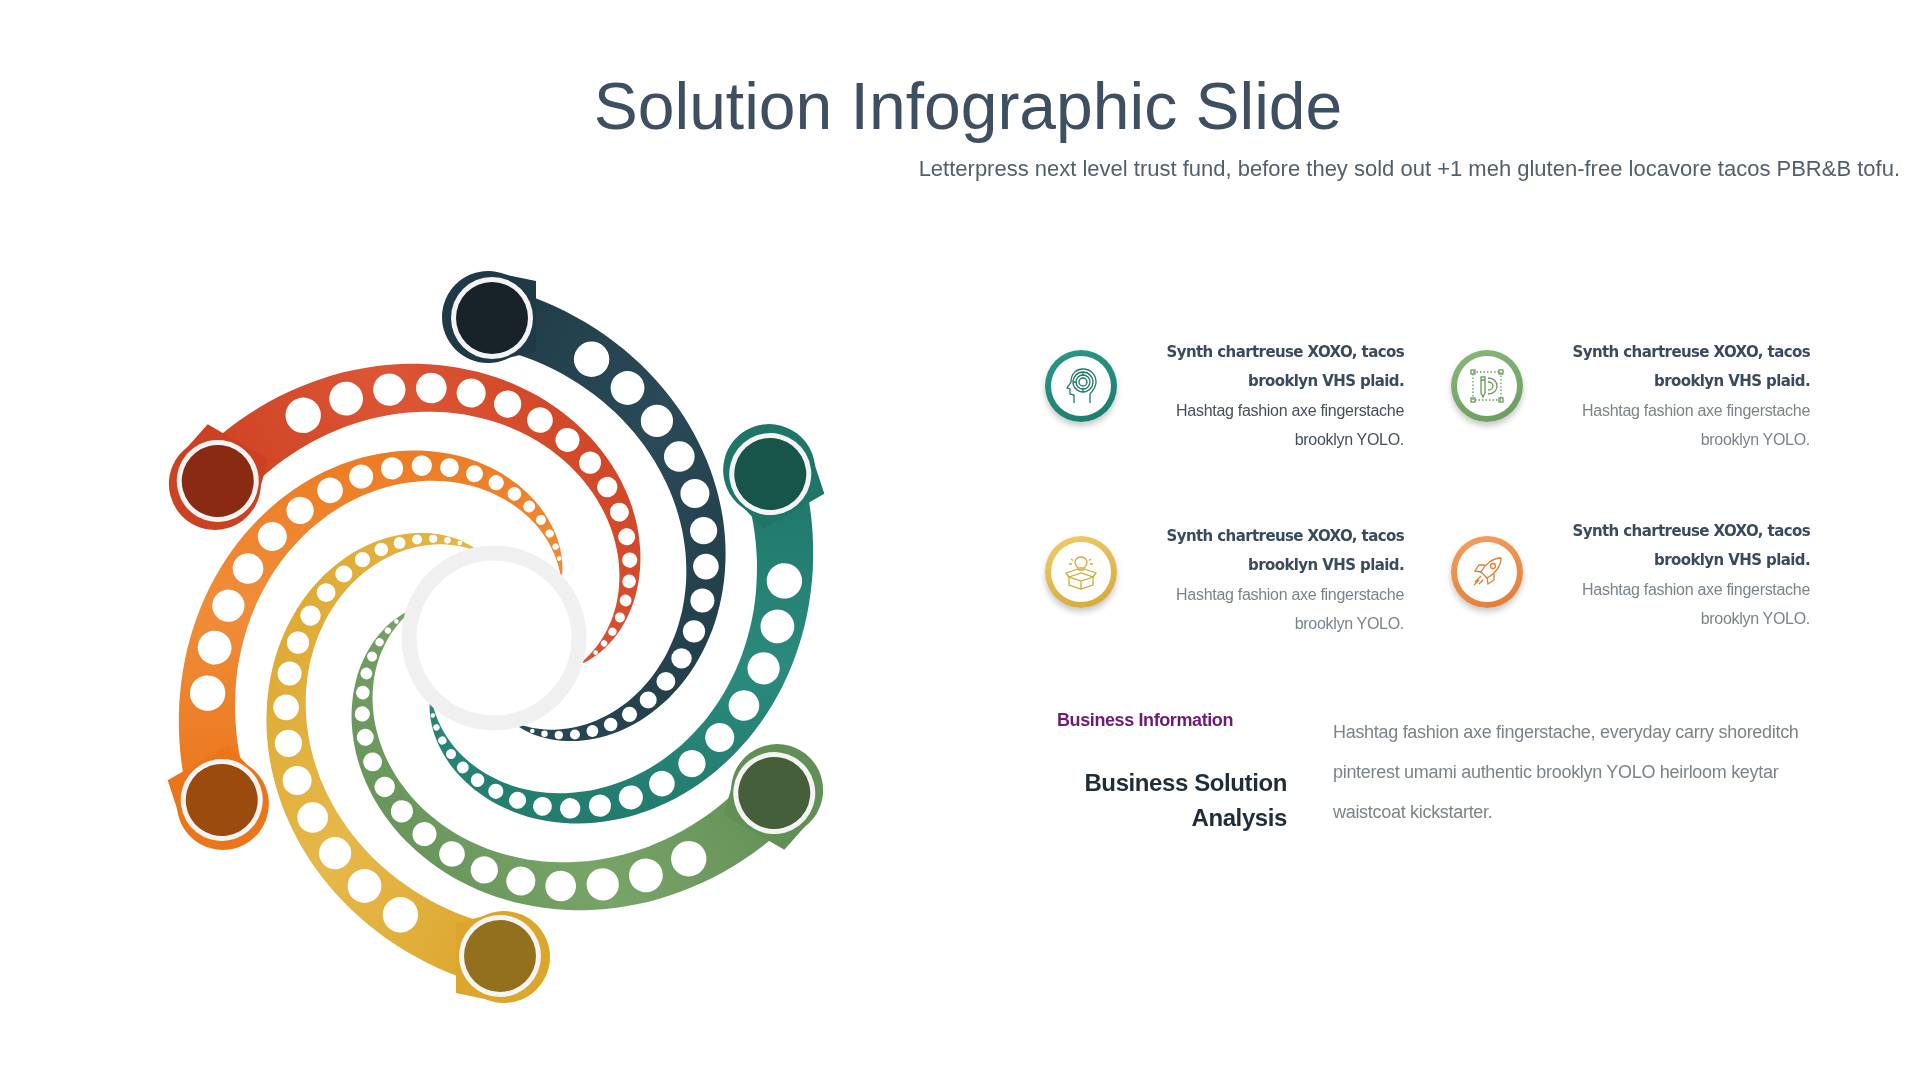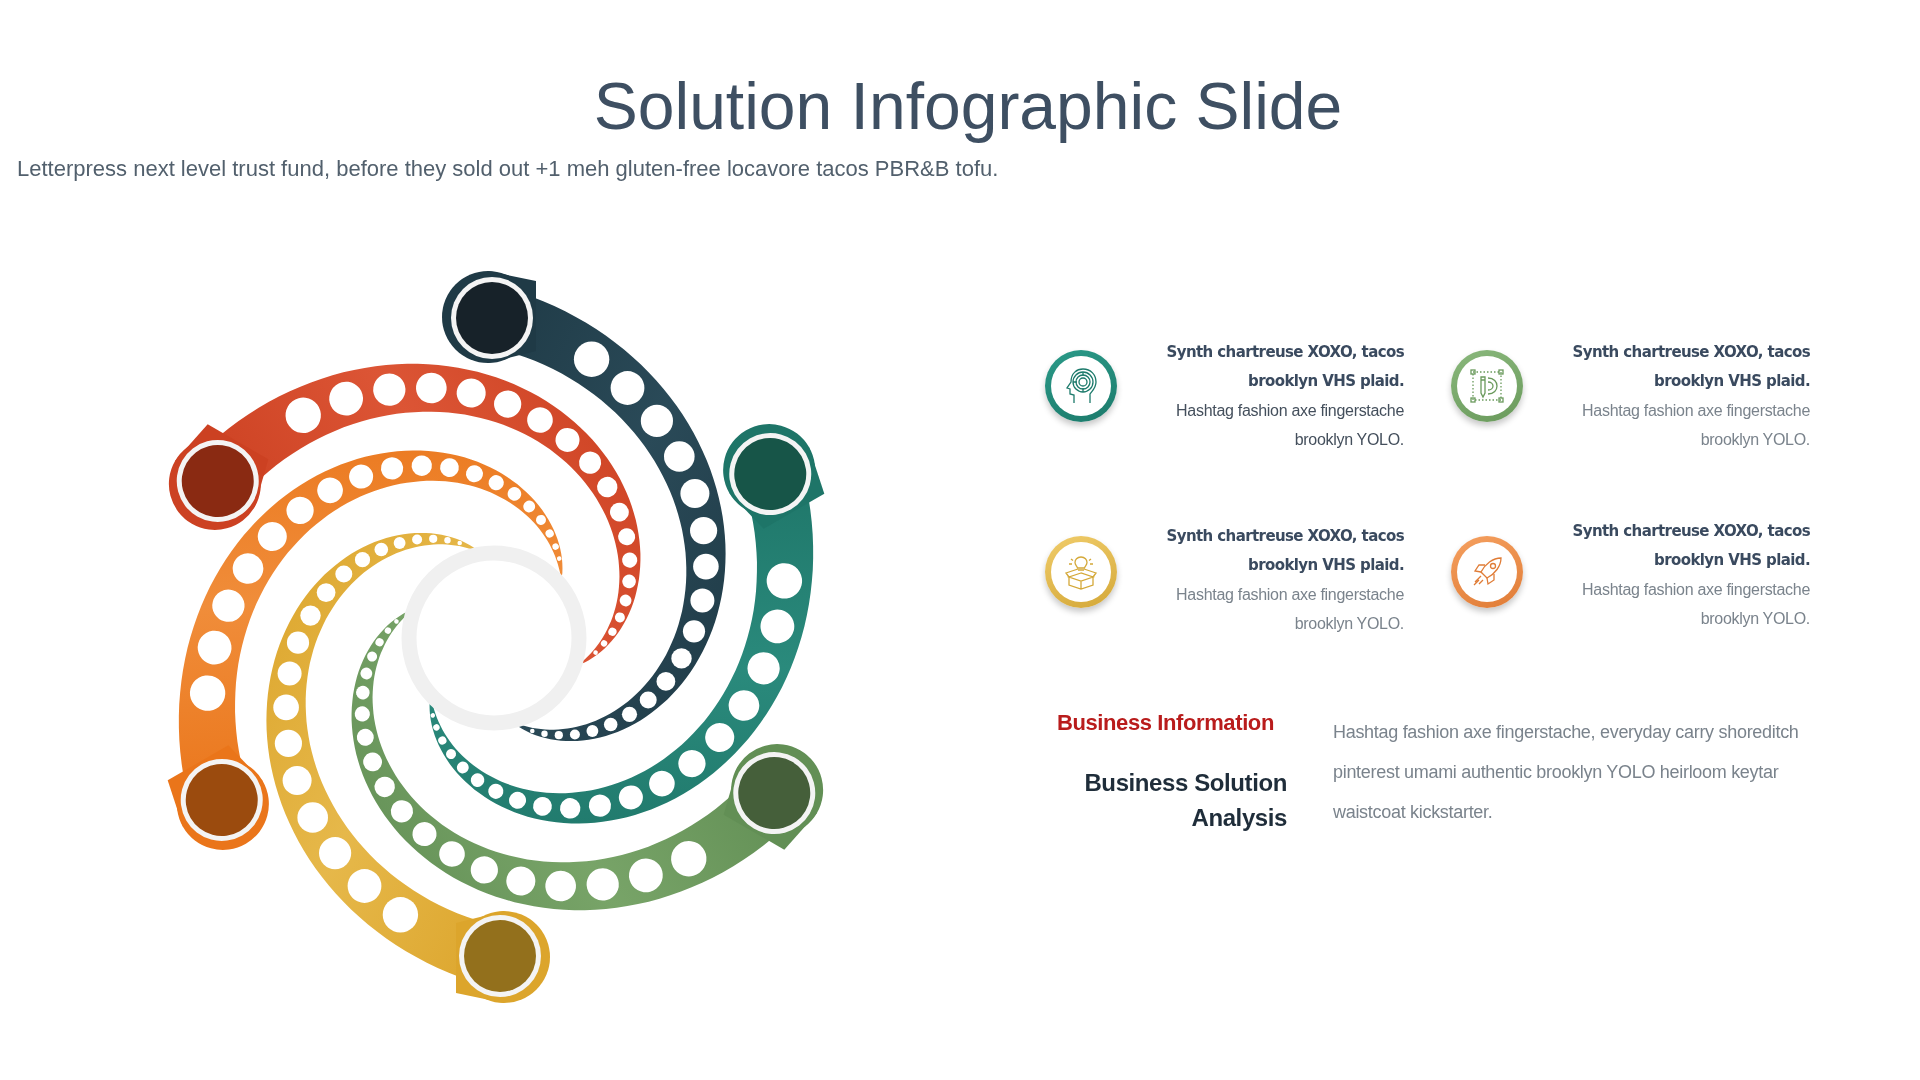--- a/index.html
+++ b/index.html
@@ -6,21 +6,21 @@
   body {
     width: 1920px; height: 1080px; overflow: hidden; background: #ffffff;
     font-family: "Liberation Sans", "DejaVu Sans", sans-serif; position: relative;
   }
   .title {
     position: absolute; left: 0; width: 1920px; top: 66px; text-align: center;
     font-family: "Liberation Sans", sans-serif; font-weight: 400; font-size: 66px;
     color: #3e4f62; letter-spacing: 0px; line-height: 80px; padding-left: 8px;
   }
   .subtitle {
-    position: absolute; left: 17px; width: 1900px; top: 154px; text-align: left;
+    position: absolute; left: 0; width: 1900px; top: 154px; text-align: right;
     font-size: 22px; color: #52606d; line-height: 30px;
   }
   .spiral {
     position: absolute; left: 120px; top: 250px; width: 760px; height: 790px;
   }
   .card { position: absolute; width: 360px; height: 110px; }
   .icon-ring {
     position: absolute; left: 0; top: 0; width: 72px; height: 72px; border-radius: 50%;
     box-shadow: 0 4px 6px rgba(0,0,0,0.22);
     display: flex; align-items: center; justify-content: center;
@@ -30,22 +30,22 @@
     display: flex; align-items: center; justify-content: center;
   }
   .card-text { position: absolute; left: 99px; top: 0; width: 260px; text-align: right; }
   .card-title {
     font-weight: 700; font-size: 15px; line-height: 29px; color: #3a4a5f;
     font-family: "DejaVu Sans", sans-serif; letter-spacing: -0.6px;
   }
   .card-body { font-size: 16px; line-height: 29px; color: #444f5c; letter-spacing: -0.3px; }
   .card-body.muted { color: #7a838c; }
   .biz-info {
-    position: absolute; left: 1057px; top: 710px; font-weight: 700; font-size: 22px;
-    color: #b91c1c; letter-spacing: -0.4px;
+    position: absolute; left: 1057px; top: 710px; font-weight: 700; font-size: 18px;
+    color: #701a75; letter-spacing: -0.4px;
   }
   .biz-solution {
     position: absolute; left: 1057px; top: 765px; width: 230px; font-weight: 700; font-size: 24px;
     line-height: 35px; color: #1f2d3a; letter-spacing: -0.4px; text-align: right;
   }
   .biz-desc {
     position: absolute; left: 1333px; top: 712px; width: 470px; font-size: 18px; line-height: 40px;
     color: #7a838c; letter-spacing: -0.3px;
   }
 </style>

